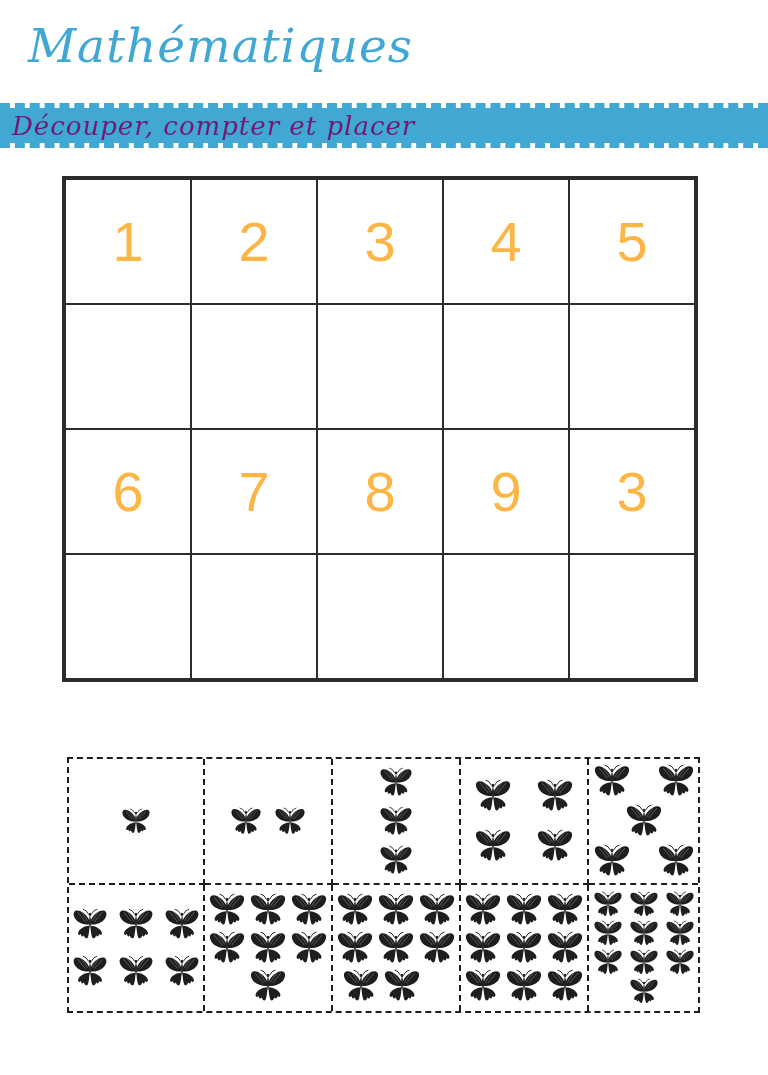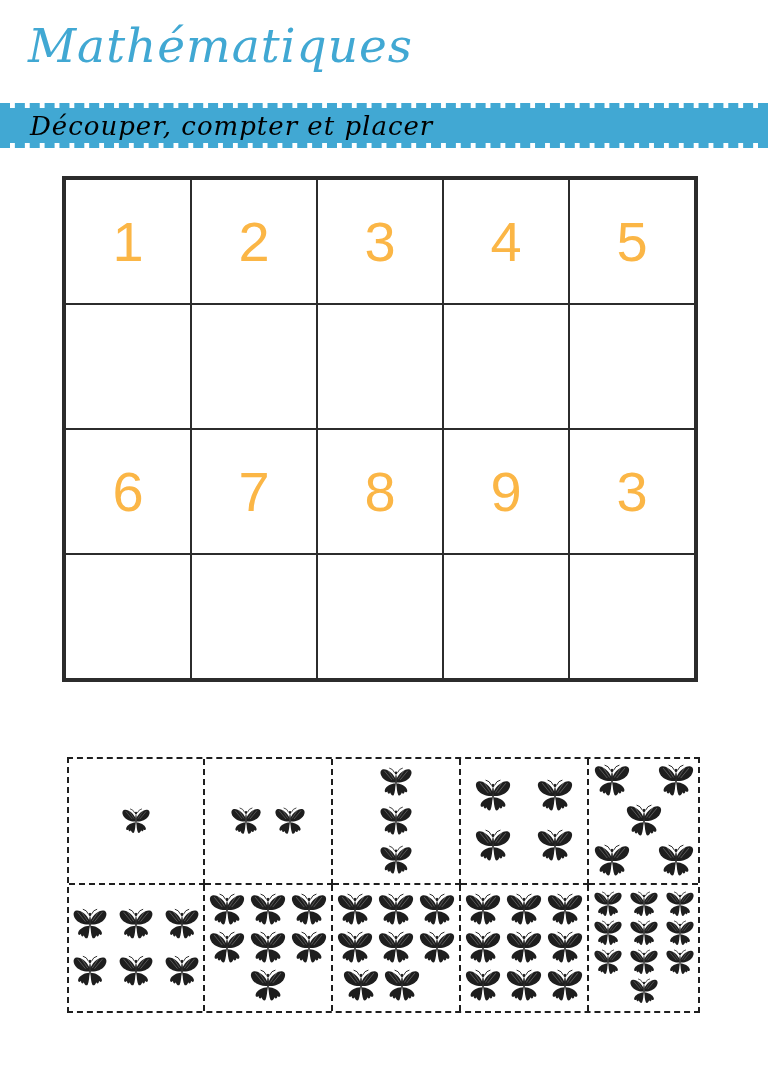--- a/index.html
+++ b/index.html
@@ -31,22 +31,22 @@
     height:45px;
     background:var(--blue);
     background-clip:padding-box;
     border-top:5px dashed var(--blue);
     border-bottom:5px dashed var(--blue);
     display:flex;align-items:center;
   }
   .banner-text{
     font-family:"DejaVu Serif",serif;
     font-style:italic;font-weight:400;
-    font-size:26px;color:#000000;
-    padding-left:30px;letter-spacing:1px;
+    font-size:26px;color:#701a75;
+    padding-left:12px;letter-spacing:1px;
   }
   
   .number-table{
     position:absolute;left:62px;top:176px;
     width:636px;height:506px;
     border:3px solid var(--grid);
     display:grid;
     grid-template-columns:repeat(5,1fr);
     grid-template-rows:repeat(4,1fr);
   }

